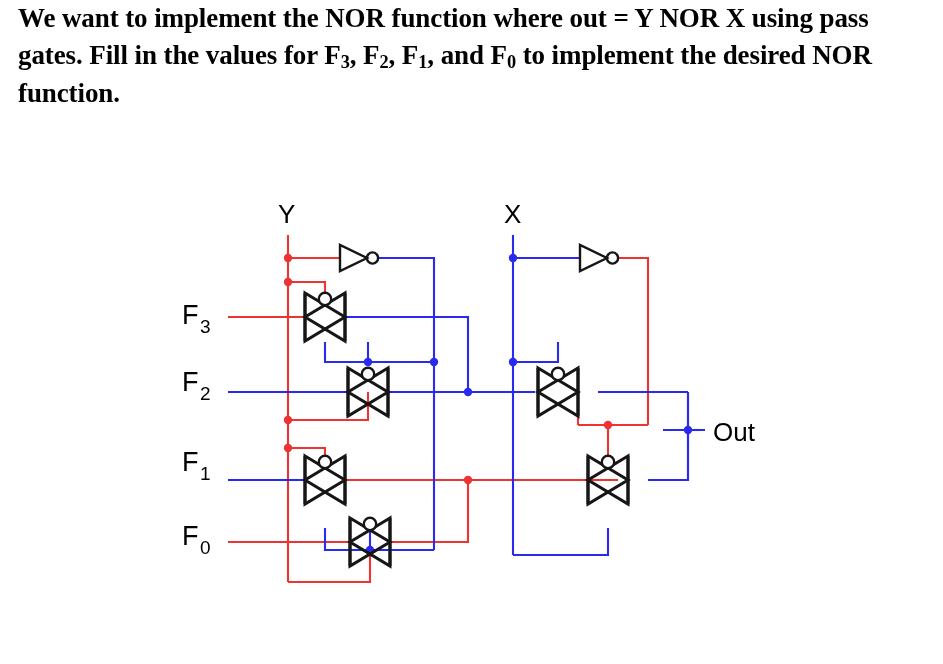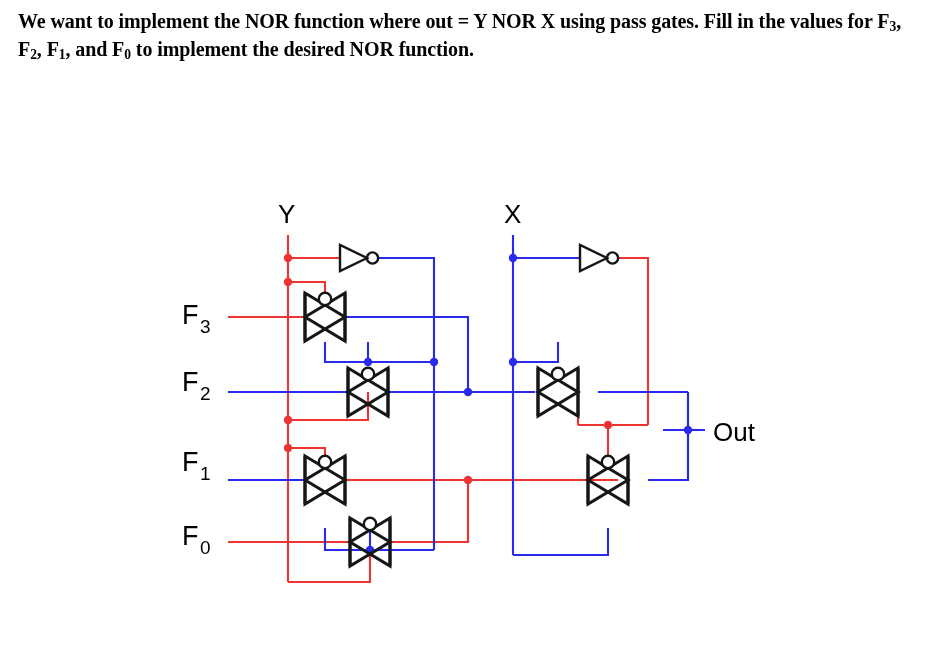--- a/index.html
+++ b/index.html
@@ -10,25 +10,25 @@
   body {
     width: 943px;
     height: 664px;
     position: relative;
     overflow: hidden;
     font-family: "Liberation Sans", sans-serif;
   }
   #question-text {
     position: absolute;
     left: 18px;
-    top: 8px;
+    top: 0;
     width: 910px;
     font-family: "Liberation Serif", serif;
     font-weight: bold;
-    font-size: 20px;
+    font-size: 27px;
     line-height: 1.38;
     color: #000000;
     letter-spacing: -0.1px;
   }
   #question-text sub {
     font-size: 0.68em;
     vertical-align: -0.22em;
     line-height: 0;
   }
   #circuit-figure {

